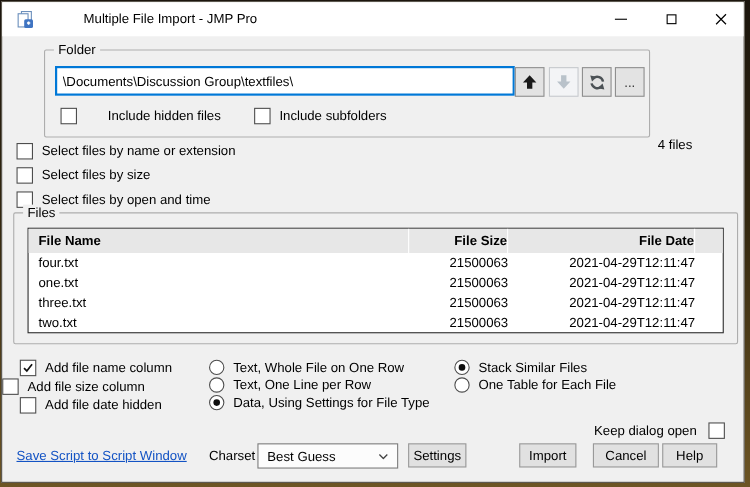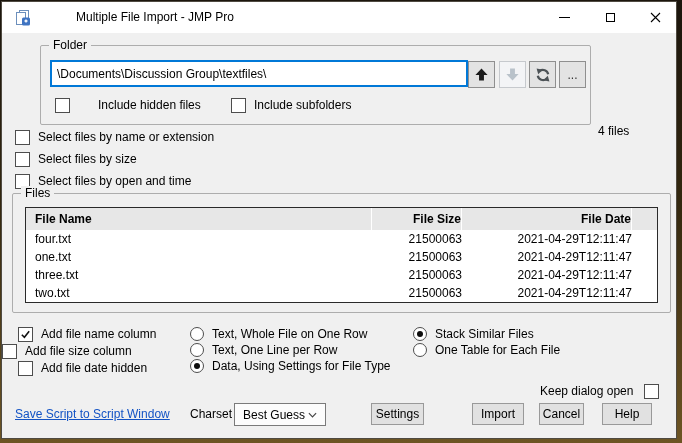--- a/index.html
+++ b/index.html
@@ -63,21 +63,21 @@
   .pushbtn {
     position:absolute; height:22px; background:#e1e1e1; border:1px solid #999999;
     font-family:"Liberation Sans",sans-serif; font-size:12px; color:#000;
     display:flex; align-items:center; justify-content:center;
   }
 
   .link { position:absolute; left:13px; top:405px; font-size:12px; color:#1353c4; text-decoration:underline; white-space:nowrap; cursor:pointer; }
 
   .charset-label { position:absolute; left:188px; top:405px; font-size:12px; color:#000; }
   .select {
-    position:absolute; left:232px; top:401px; width:92px; height:23px;
+    position:absolute; left:232px; top:401px; width:128px; height:23px;
     background:#fcfcfc; border:1px solid #7a7a7a; display:flex; align-items:center;
     justify-content:space-between; padding:0 8px; font-size:12px; color:#000;
   }
 </style>
 </head>
 <body>
 
 <div class="dialog">
 
   <div class="titlebar">
@@ -243,20 +243,20 @@
       <path d="M1 1 L5 5 L9 1" stroke="#444" stroke-width="1.3" fill="none"></path>
     </svg>
   </div>
 
   <div class="pushbtn" style="left:369px; top:401px; width:53px;">
     <span>Settings</span>
   </div>
   <div class="pushbtn" style="left:470px; top:401px; width:52px;">
     <span>Import</span>
   </div>
-  <div class="pushbtn" style="left:537px; top:401px; width:45px;">
+  <div class="pushbtn" style="left:537px; top:401px; width:60px;">
     <span>Cancel</span>
   </div>
   <div class="pushbtn" style="left:600px; top:401px; width:50px;">
     <span>Help</span>
   </div>
 
 </div>
 
 </body></html>

